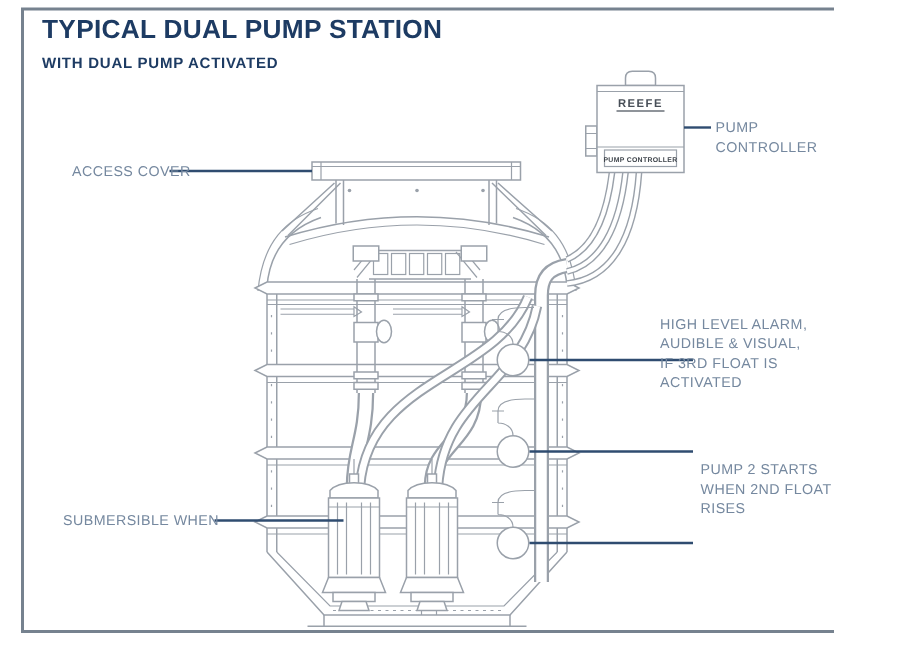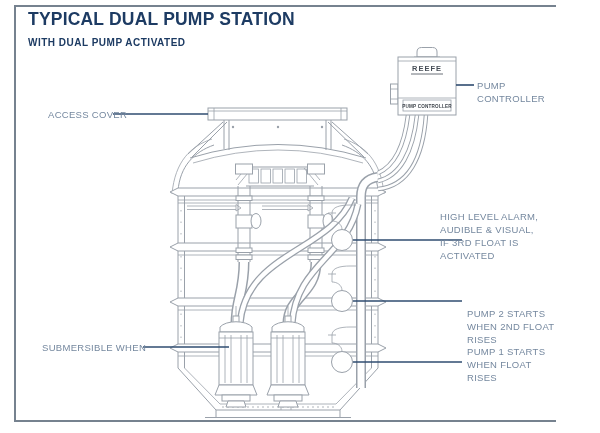--- a/index.html
+++ b/index.html
@@ -204,16 +204,14 @@
 
   <div class="callout co-access">ACCESS COVER</div>
   <div class="callout co-controller">PUMP CONTROLLER</div>
   <div class="callout co-alarm">HIGH LEVEL ALARM,
 AUDIBLE &amp; VISUAL,
 IF 3RD FLOAT IS
 ACTIVATED</div>
   <div class="callout co-pump2">PUMP 2 STARTS
 WHEN 2ND FLOAT
 RISES</div>
-  <div class="callout co-pump1">PUMP 1 STARTS
-WHEN FLOAT RISES</div>
   <div class="callout co-subpumps">SUBMERSIBLE WHEN</div>
 </div>
 
 </body></html>

